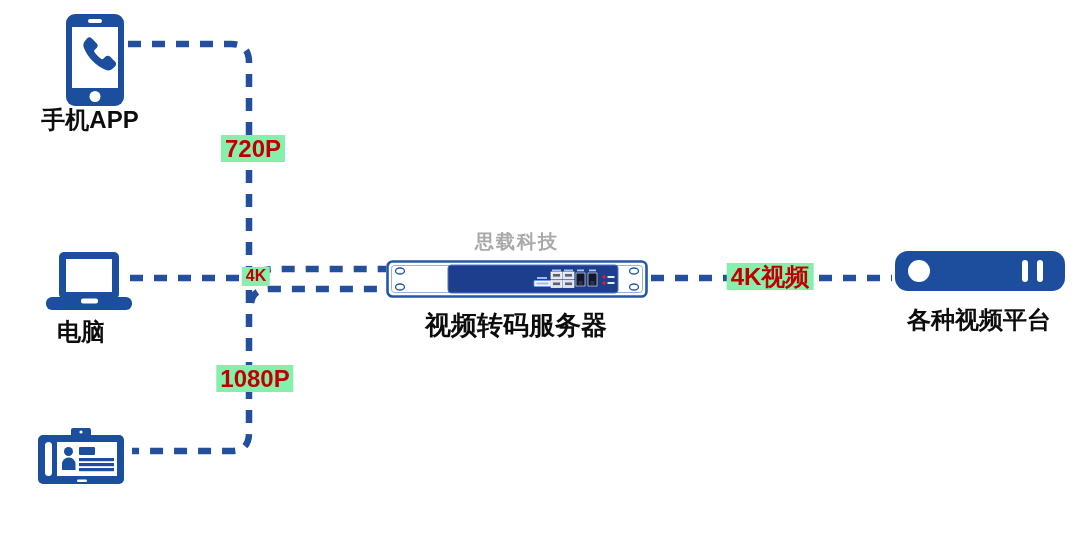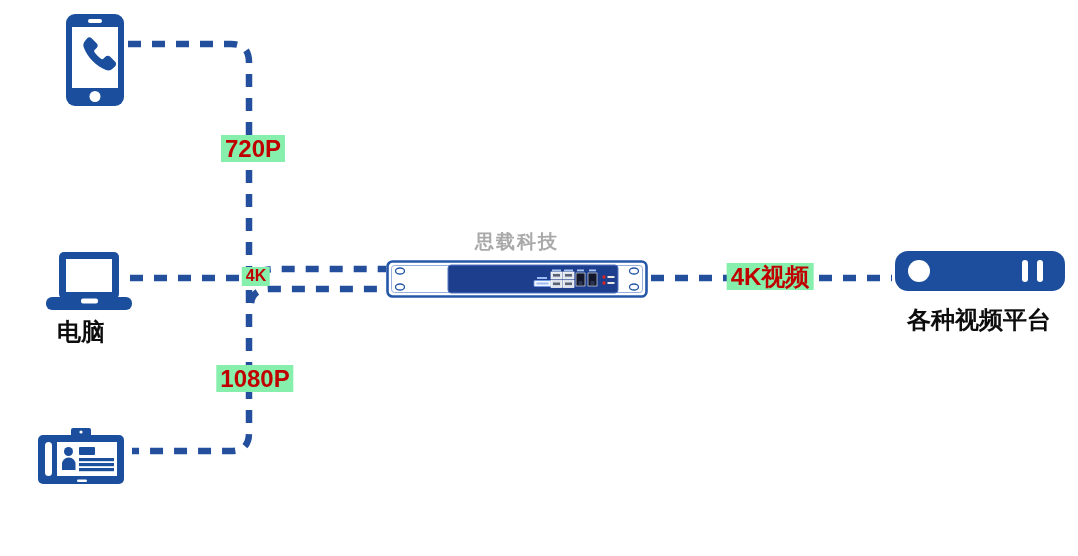--- a/index.html
+++ b/index.html
@@ -65,20 +65,21 @@
 
   <svg class="node-icon" style="left:66px;top:14px;" width="58" height="92" viewBox="0 0 58 92" xmlns="http://www.w3.org/2000/svg">
     <rect x="0" y="0" width="58" height="92" rx="9" fill="#1b4f9e"></rect>
     <rect x="22" y="5" width="14" height="4" rx="2" fill="#ffffff"></rect>
     <rect x="6" y="13" width="46" height="61" fill="#ffffff"></rect>
     <circle cx="29" cy="82.5" r="5.5" fill="#ffffff"></circle>
     <g transform="translate(12,22) scale(2)">
       <path fill="#1b4f9e" d="M4.6 1.1c.6-.6 1.6-.6 2.2 0l2.6 2.6c.6.6.6 1.6 0 2.2L8.3 7c-.3.3-.3.7-.1 1 .9 1.4 2.1 2.6 3.5 3.5.3.2.7.2 1-.1l1.1-1.1c.6-.6 1.6-.6 2.2 0l2.6 2.6c.6.6.6 1.6 0 2.2l-1.2 1.2c-.9.9-2.2 1.2-3.4.7-2.5-1-4.8-2.6-6.7-4.5S3.9 8.3 2.9 5.8c-.5-1.2-.2-2.5.7-3.4z"></path>
     </g>
   </svg>
+  <div class="node-label" style="left:34px;top:104px;width:112px;">手机APP</div>
 
   <svg class="node-icon" style="left:46px;top:252px;" width="86" height="58" viewBox="0 0 86 58" xmlns="http://www.w3.org/2000/svg">
     <rect x="13" y="0" width="60" height="47" rx="5" fill="#1b4f9e"></rect>
     <rect x="20" y="7" width="46" height="33" fill="#ffffff"></rect>
     <rect x="0" y="45" width="86" height="13" rx="6" fill="#1b4f9e"></rect>
     <rect x="35" y="46.5" width="17" height="5" rx="2" fill="#ffffff"></rect>
   </svg>
   <div class="node-label" style="left:36px;top:316px;width:90px;">电脑</div>
 
   <svg class="node-icon" style="left:38px;top:428px;" width="86" height="58" viewBox="0 0 86 58" xmlns="http://www.w3.org/2000/svg">
@@ -141,20 +142,21 @@
       <rect x="204.5" y="21" width="4" height="4" fill="#2a3350"></rect>
     </g>
 
     <g>
       <circle cx="218" cy="17" r="1.7" fill="#e02020"></circle>
       <rect x="221.5" y="16" width="7" height="2" fill="#e8e8e8"></rect>
       <circle cx="218" cy="23" r="1.7" fill="#e02020"></circle>
       <rect x="221.5" y="22" width="7" height="2" fill="#e8e8e8"></rect>
     </g>
   </svg>
+  <div class="node-label ctr" style="left:516px;top:308px;font-size:26px;">视频转码服务器</div>
 
   <svg class="node-icon" style="left:895px;top:251px;" width="170" height="40" viewBox="0 0 170 40" xmlns="http://www.w3.org/2000/svg">
     <rect x="0" y="0" width="170" height="40" rx="13" fill="#1d4e9e"></rect>
     <circle cx="24" cy="20" r="11" fill="#ffffff"></circle>
     <rect x="127" y="9" width="6" height="22" rx="3" fill="#ffffff"></rect>
     <rect x="142" y="9" width="6" height="22" rx="3" fill="#ffffff"></rect>
   </svg>
   <div class="node-label ctr" style="left:979px;top:304px;">各种视频平台</div>
 
   <div class="edge-label" style="left:253px;top:135px;">720P</div>

